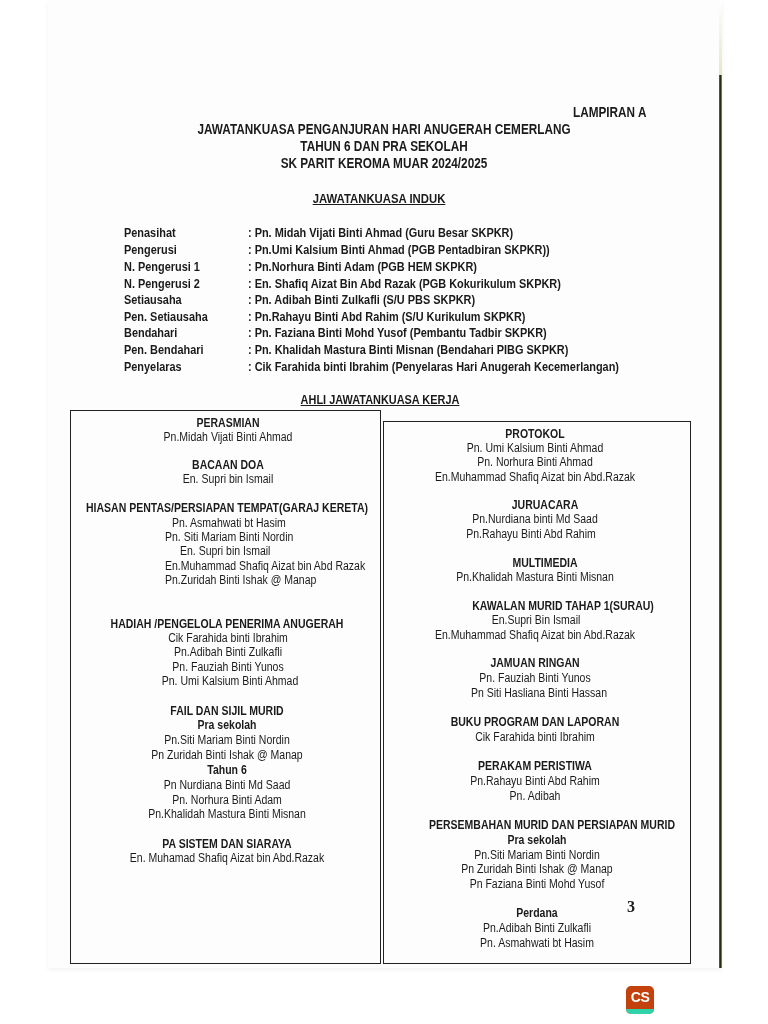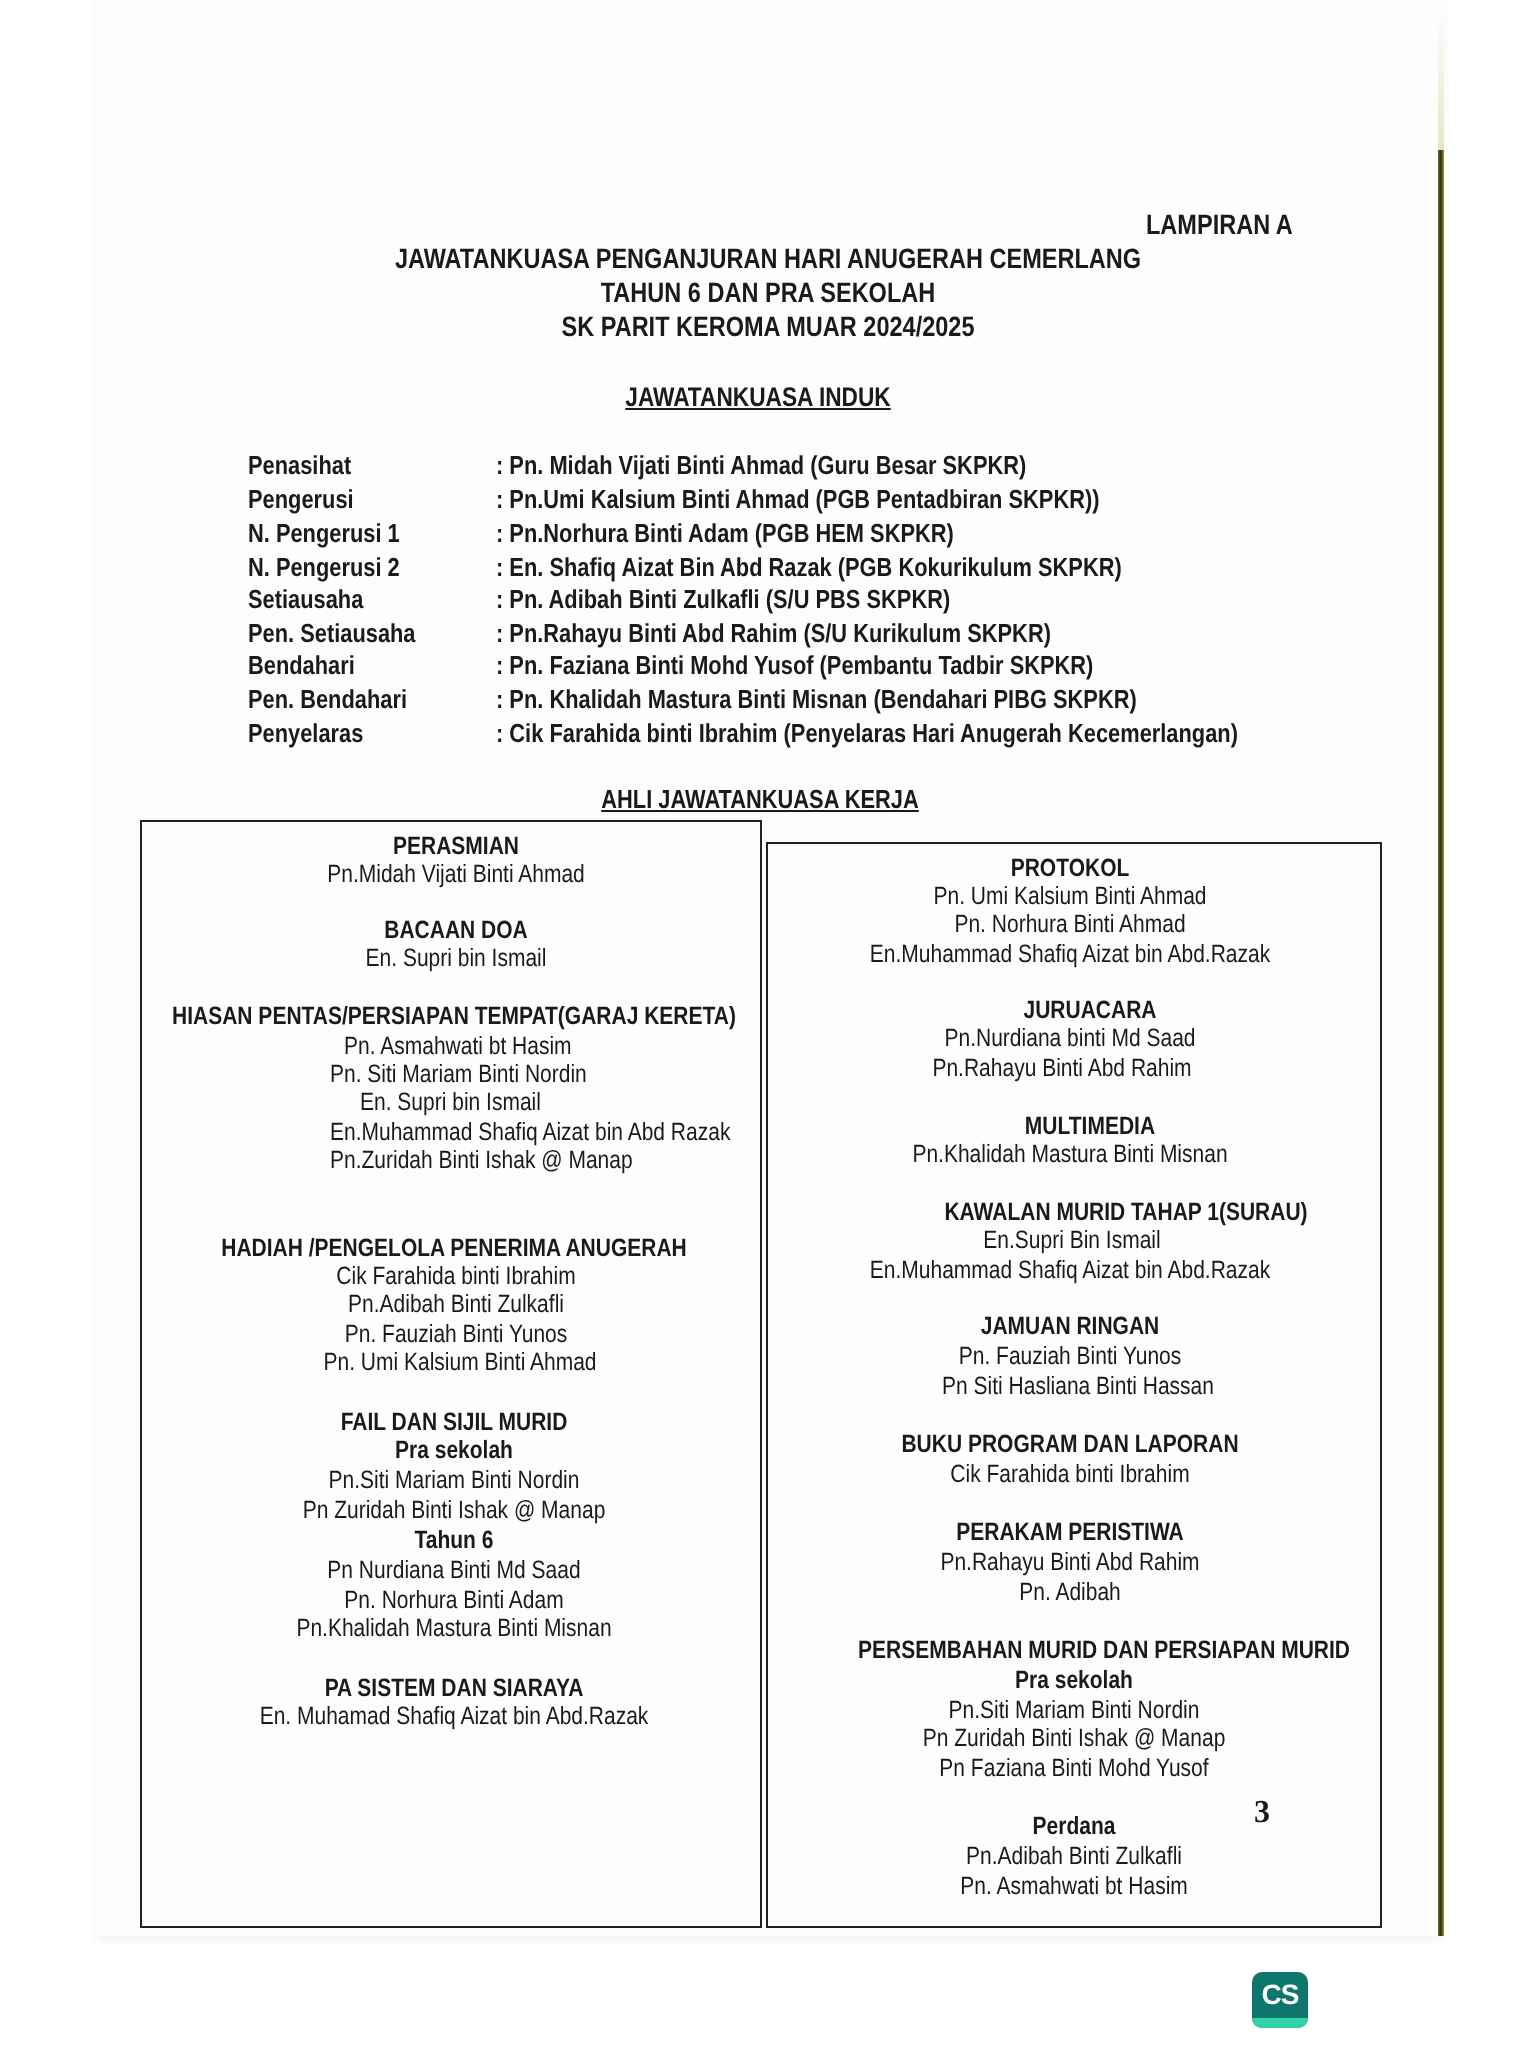--- a/index.html
+++ b/index.html
@@ -38,21 +38,21 @@
   .box-left { left:70px; top:410px; width:309px; height:552px; }
   .box-right { left:383px; top:421px; width:306px; height:541px; }
 
   .sec-title { font-size:12.5px; font-weight:bold; }
   .member { font-size:12.5px; }
 
   .page-num { position:absolute; left:627px; top:898px; font-family:"Liberation Serif", serif; font-weight:bold; font-size:16px; }
 
   .cs-logo {
     position:absolute; left:626px; top:986px; width:28px; height:28px;
-    background:#0f766e; border-radius:5px; overflow:hidden;
+    background:#c2410c; border-radius:5px; overflow:hidden;
   }
   .cs-logo .bar { position:absolute; left:0; bottom:0; width:100%; height:5px; background:#2fd3a7; }
   .cs-logo .txt { position:absolute; left:0; top:3px; width:100%; text-align:center; color:#fff; font-weight:bold; font-size:14px; letter-spacing:-0.5px; }
 </style>
 </head>
 <body>
 
 <div class="paper"></div>
 <div class="edge-top"></div>
 <div class="edge"></div>

